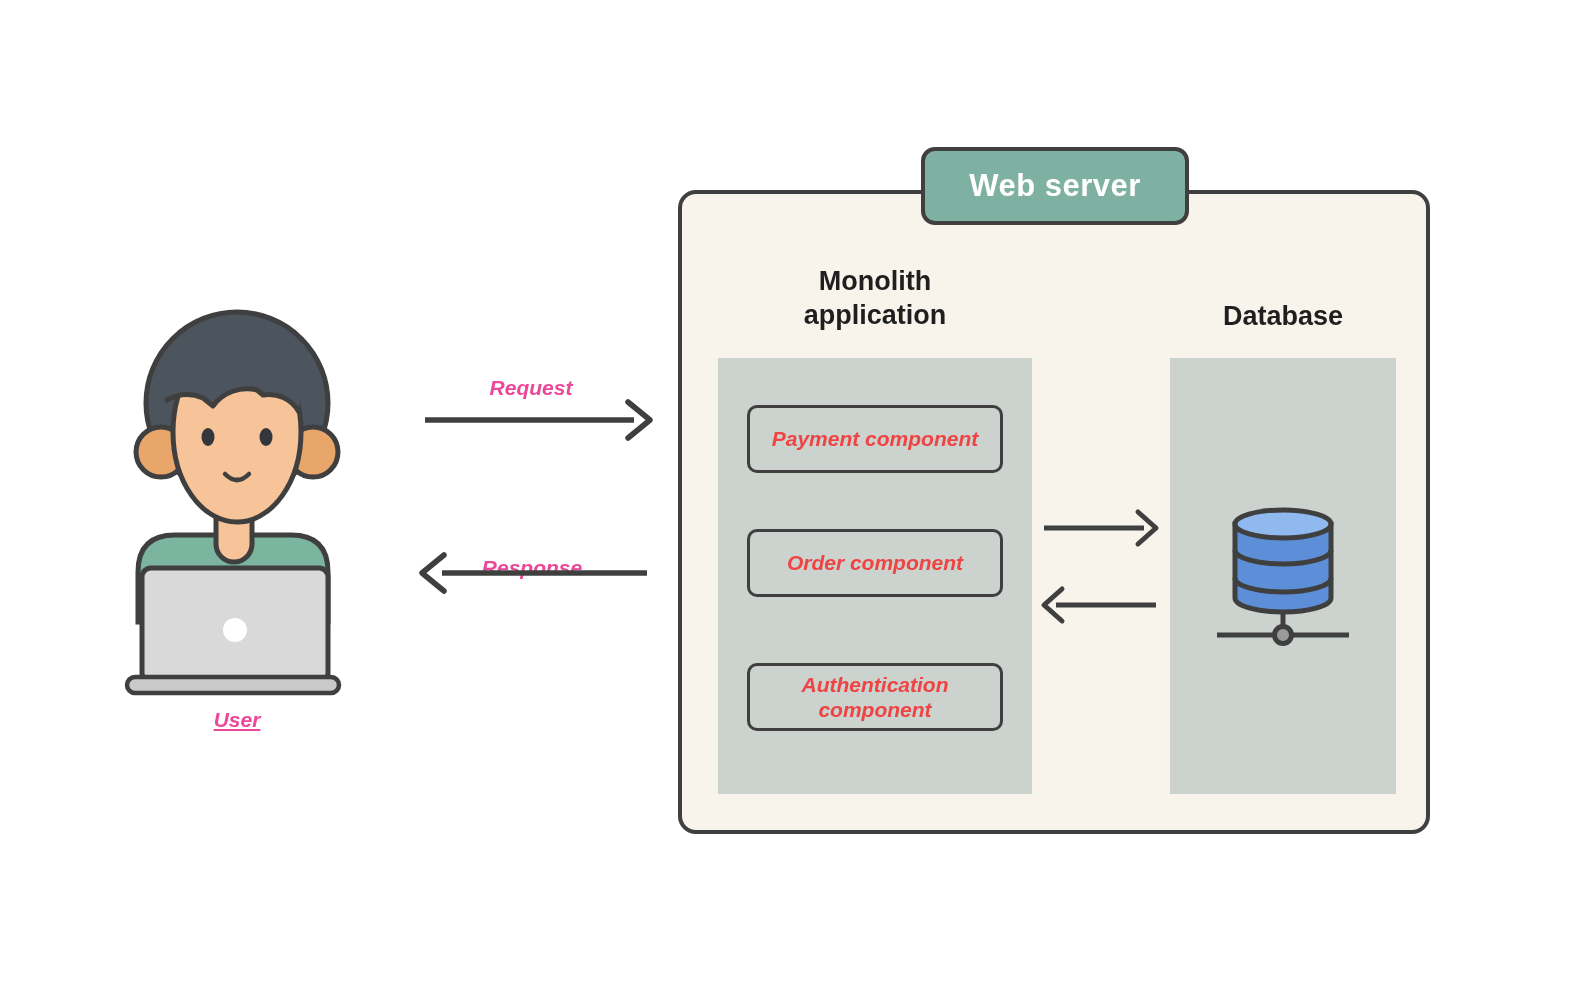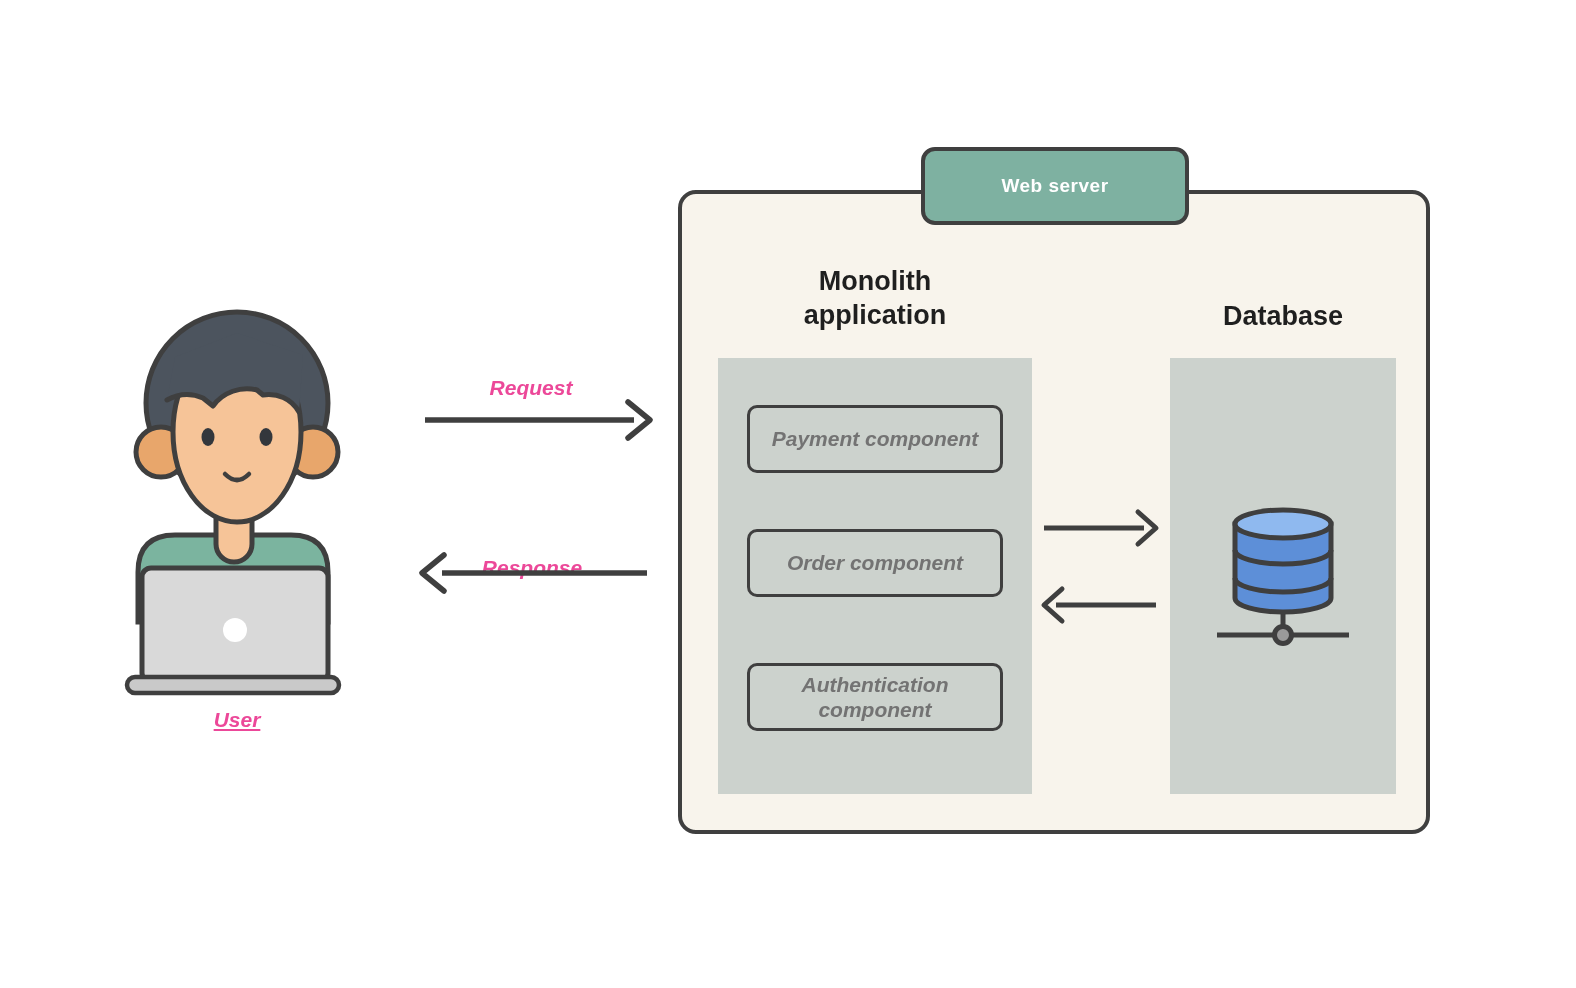--- a/index.html
+++ b/index.html
@@ -17,31 +17,31 @@
   .server-box {
     left:678px; top:190px; width:752px; height:644px;
     background:#f8f4ec; border:4.5px solid #3f3f3f; border-radius:18px;
     box-sizing:border-box;
   }
   .badge {
     left:921px; top:147px; width:268px; height:78px;
     background:#7eb1a1; border:4.5px solid #3f3f3f; border-radius:14px;
     box-sizing:border-box; display:flex; align-items:center; justify-content:center;
   }
-  .badge span { color:#ffffff; font-size:19px; font-weight:bold; letter-spacing:0.5px; }
+  .badge span { color:#ffffff; font-size:31px; font-weight:bold; letter-spacing:0.5px; }
 
   .panel { background:#ccd2cd; }
   .monolith-panel { left:718px; top:358px; width:314px; height:436px; }
   .db-panel { left:1170px; top:358px; width:226px; height:436px; }
 
   .component-box {
     left:747px; width:256px; height:68px; box-sizing:border-box;
     border:3.5px solid #3f3f3f; border-radius:10px;
     display:flex; align-items:center; justify-content:center;
-    font-size:21px; font-weight:bold; font-style:italic; color:#737373;
+    font-size:21px; font-weight:bold; font-style:italic; color:#ef4444;
     text-align:center; line-height:1.2; padding:0 14px;
   }
   .comp-payment { top:405px; }
   .comp-order   { top:529px; }
   .comp-auth    { top:663px; }
 
   .arrow-label { width:220px; }
 </style>
 </head>
 <body>

